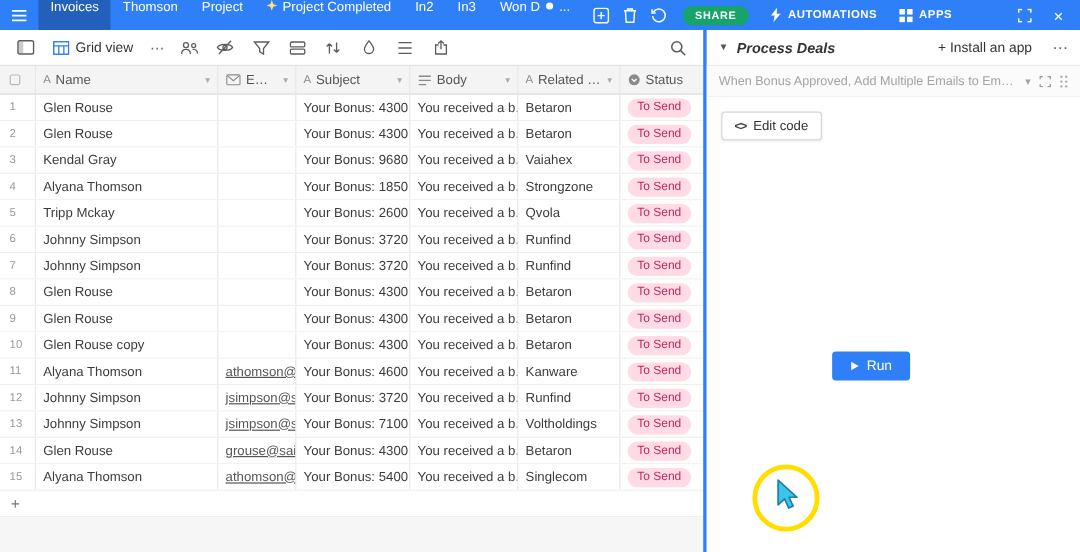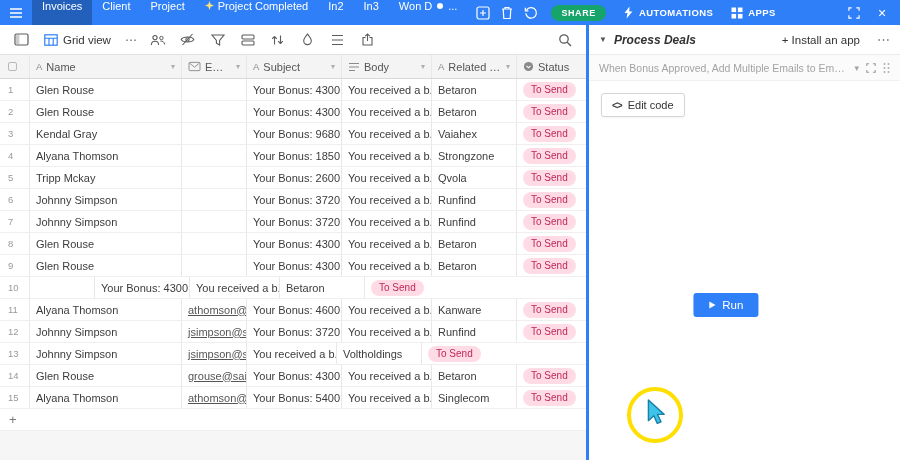--- a/index.html
+++ b/index.html
@@ -80,21 +80,21 @@
   <div class="hamburger">
     <svg width="14" height="12" viewBox="0 0 14 12">
         <path d="M1 2h12M1 6h12M1 10h12" stroke="#fff" stroke-width="1.5"></path>
       </svg>
   </div>
   <div class="tabs">
       <div class="tab active">
         <span>Invoices</span>
       </div>
       <div class="tab">
-        <span>Client</span>
+        <span>Thomson</span>
       </div>
       <div class="tab">
         <span>Project</span>
       </div>
       <div class="tab">
         <span><svg width="9" height="9" viewBox="0 0 10 10">
             <path d="M5 0L6.3 3.7 10 5 6.3 6.3 5 10 3.7 6.3 0 5 3.7 3.7Z" fill="#ffe27a"></path>
           </svg></span>
         <span>Project Completed</span>
       </div>
@@ -384,20 +384,21 @@
           <div class="cell col-email"></div>
           <div class="cell col-subject">Your Bonus: 4300</div>
           <div class="cell col-body">You received a b...</div>
           <div class="cell col-related">Betaron</div>
           <div class="cell col-status">
             <span class="pill">To Send</span>
           </div>
         </div>
         <div class="row">
           <div class="cell col-num rownum">10</div>
+          <div class="cell col-name">Glen Rouse copy</div>
           <div class="cell col-email"></div>
           <div class="cell col-subject">Your Bonus: 4300</div>
           <div class="cell col-body">You received a b...</div>
           <div class="cell col-related">Betaron</div>
           <div class="cell col-status">
             <span class="pill">To Send</span>
           </div>
         </div>
         <div class="row">
           <div class="cell col-num rownum">11</div>
@@ -424,20 +425,21 @@
           <div class="cell col-status">
             <span class="pill">To Send</span>
           </div>
         </div>
         <div class="row">
           <div class="cell col-num rownum">13</div>
           <div class="cell col-name">Johnny Simpson</div>
           <div class="cell col-email">
             <span class="link">jsimpson@sailc...</span>
           </div>
+          <div class="cell col-subject">Your Bonus: 7100</div>
           <div class="cell col-body">You received a b...</div>
           <div class="cell col-related">Voltholdings</div>
           <div class="cell col-status">
             <span class="pill">To Send</span>
           </div>
         </div>
         <div class="row">
           <div class="cell col-num rownum">14</div>
           <div class="cell col-name">Glen Rouse</div>
           <div class="cell col-email">

